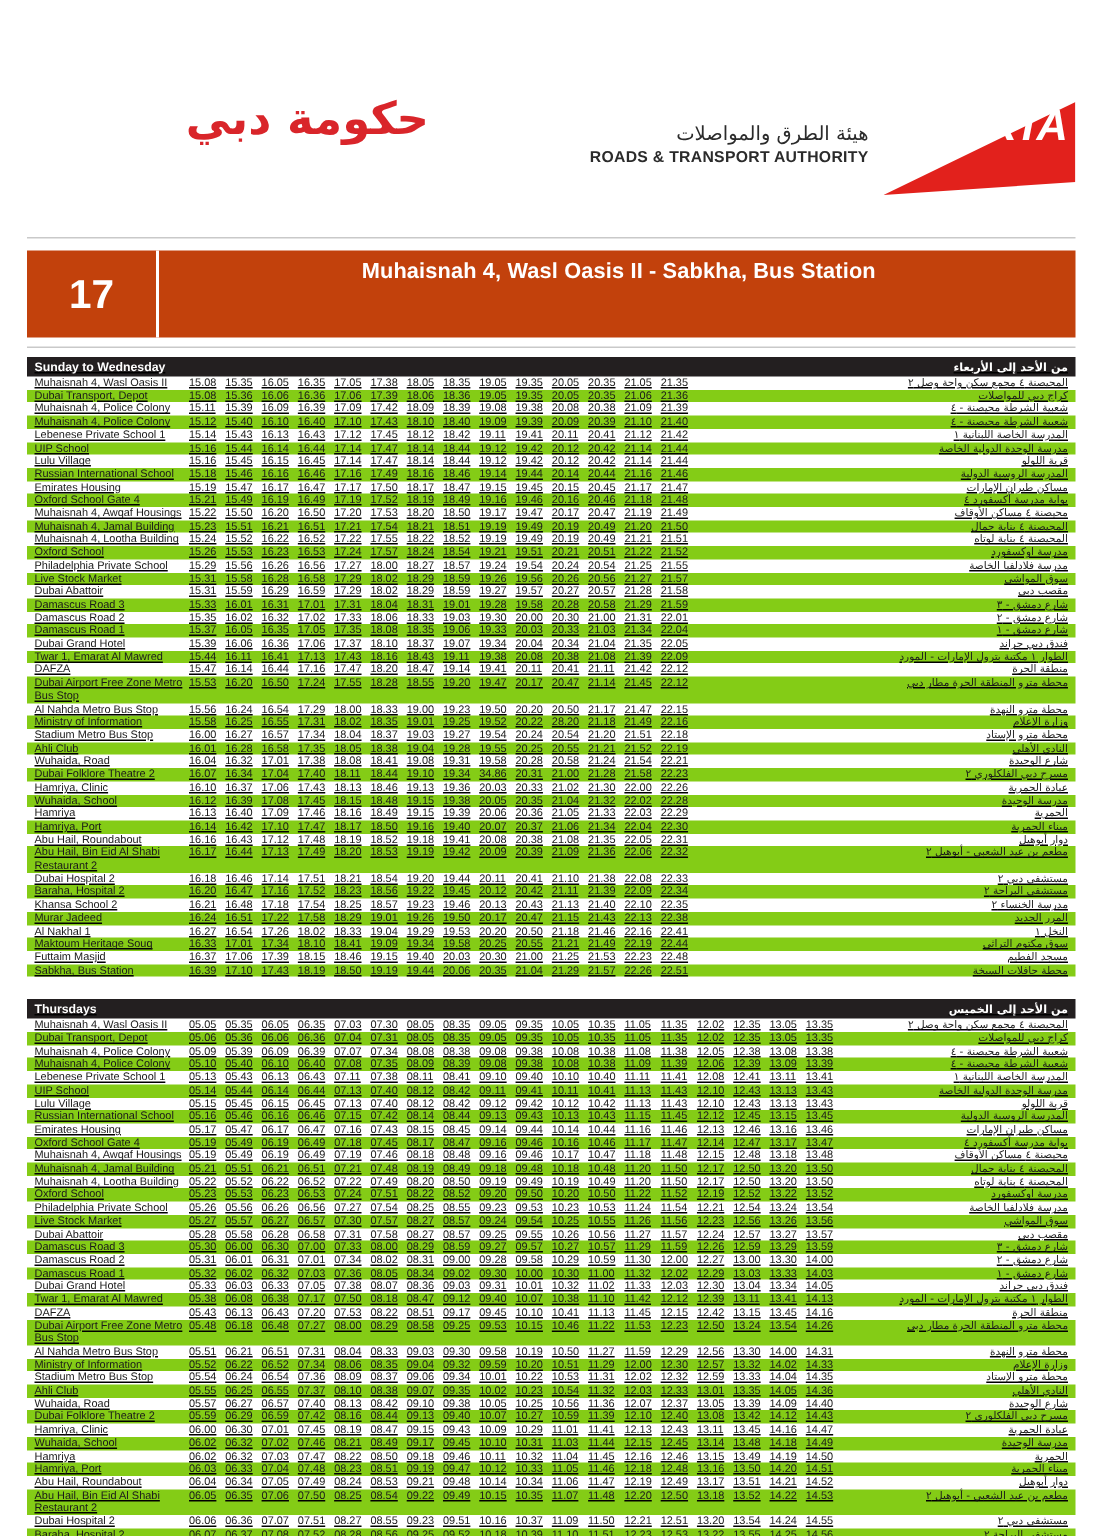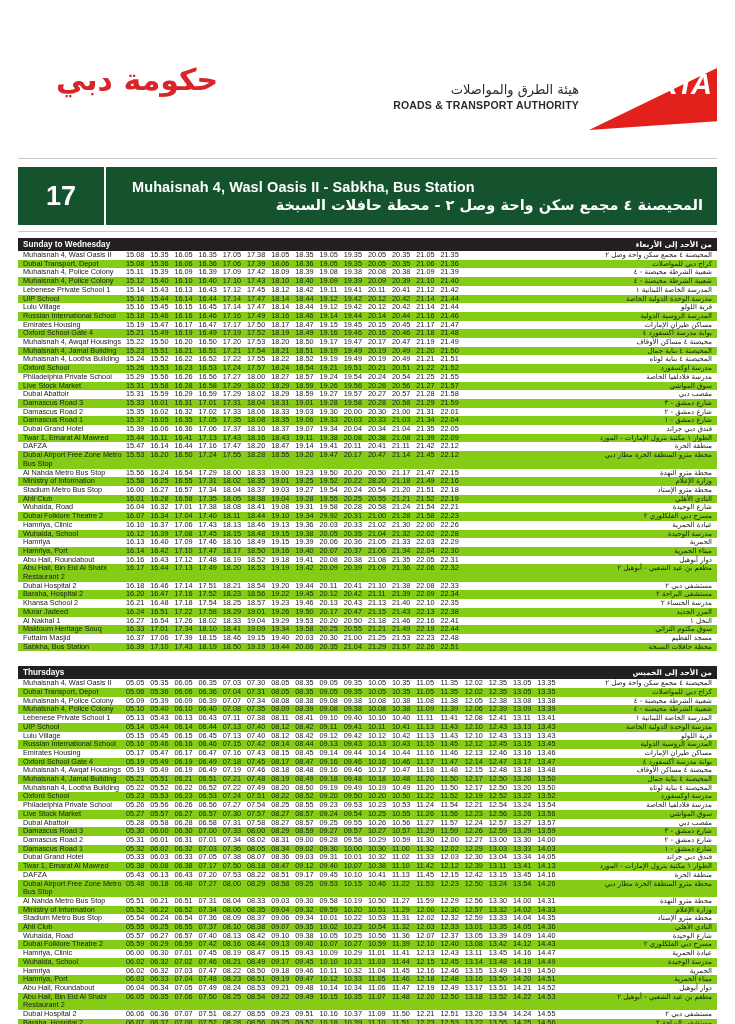--- a/index.html
+++ b/index.html
@@ -13,21 +13,21 @@
   .page { position: relative; width: 735px; height: 1024px; overflow: hidden; }
 
   
   .masthead {
     position: relative;
     height: 92px;
     margin: 62px 18px 0 18px;
   }
   .gov-logo {
     position: absolute; left: 38px; top: 2px;
-    width: 230px; text-align: left;
+    width: 230px; text-align: right;
   }
   .gov-arabic {
     font-family: "DejaVu Sans", sans-serif;
     font-size: 30px; color: #d9252a; line-height: 1.05;
     letter-spacing: -1px; font-weight: 700;
     direction: rtl;
   }
   .gov-en {
     margin-top: 4px;
     font-family: "Liberation Serif", serif;
@@ -60,45 +60,45 @@
     font-size: 29px; font-weight: 700; color: #ffffff;
     font-style: italic; letter-spacing: -1px;
   }
 
   .rule { height: 1px; background: #c9c9c9; margin: 4px 18px 0 18px; }
 
   
   .titlebar {
     margin: 8px 18px 0 18px;
     height: 58px;
-    background: #14532d;
+    background: #c2410c;
     display: flex; align-items: stretch;
   }
   .route-num {
     width: 88px; flex: 0 0 88px;
     display: flex; align-items: center; justify-content: center;
     color: #ffffff; font-size: 27px; font-weight: 700;
     border-right: 2px solid #ffffff;
   }
   .route-names {
-    flex: 1; padding: 6px 14px 6px 26px;
-    display: flex; flex-direction: column; justify-content: center; gap: 2px;
+    flex: 1; padding: 6px 14px 6px 16px;
+    display: flex; flex-direction: row; justify-content: center; gap: 2px;
   }
   .route-en {
     color: #ffffff; font-size: 14.5px; font-weight: 700; letter-spacing: 0.1px;
   }
   .route-ar {
     color: #ffffff; font-size: 14.5px; font-weight: 700;
     direction: rtl; text-align: right;
     font-family: "DejaVu Sans", sans-serif;
   }
   .rule2 { height: 1px; background: #c9c9c9; margin: 6px 18px 0 18px; }
 
   
-  .tt { margin: 6px 18px 0 18px; }
+  .tt { margin: 6px 18px 0 18px; text-decoration: underline; }
   .tt-head {
     background: #231f20; color: #ffffff;
     height: 13px; display: flex; align-items: center;
     padding: 0 5px; font-size: 8.2px; font-weight: 700;
   }
   .tt-head .en { flex: 1; }
   .tt-head .ar {
     direction: rtl; font-family: "DejaVu Sans", sans-serif;
     font-size: 7.5px;
   }
@@ -152,21 +152,20 @@
       </div>
     </div>
   </div>
 
   <div class="rule"></div>
 
   <div class="titlebar">
     <div class="route-num">17</div>
     <div class="route-names">
       <div class="route-en">Muhaisnah 4, Wasl Oasis II - Sabkha, Bus Station</div>
-      <div class="route-ar">المحيصنة ٤ مجمع سكن واحة وصل ٢ - محطة حافلات السبخة</div>
     </div>
   </div>
 
   <div class="rule2"></div>
 
   <div class="tt tt-a">
     <div class="tt-head">
       <div class="en">Sunday to Wednesday</div>
       <div class="ar">من الأحد إلى الأربعاء</div>
     </div>
@@ -755,21 +754,21 @@
           <div class="stop">Dubai Folklore Theatre 2</div>
           <div class="times">
             <span>16.07</span>
             <span>16.34</span>
             <span>17.04</span>
             <span>17.40</span>
             <span>18.11</span>
             <span>18.44</span>
             <span>19.10</span>
             <span>19.34</span>
-            <span>29.92</span>
+            <span>34.86</span>
             <span>20.31</span>
             <span>21.00</span>
             <span>21.28</span>
             <span>21.58</span>
             <span>22.23</span>
           </div>
           <div class="star">مسرح دبي الفلكلوري ٢</div>
         </div>
         <div class="trow">
           <div class="stop">Hamriya, Clinic</div>

